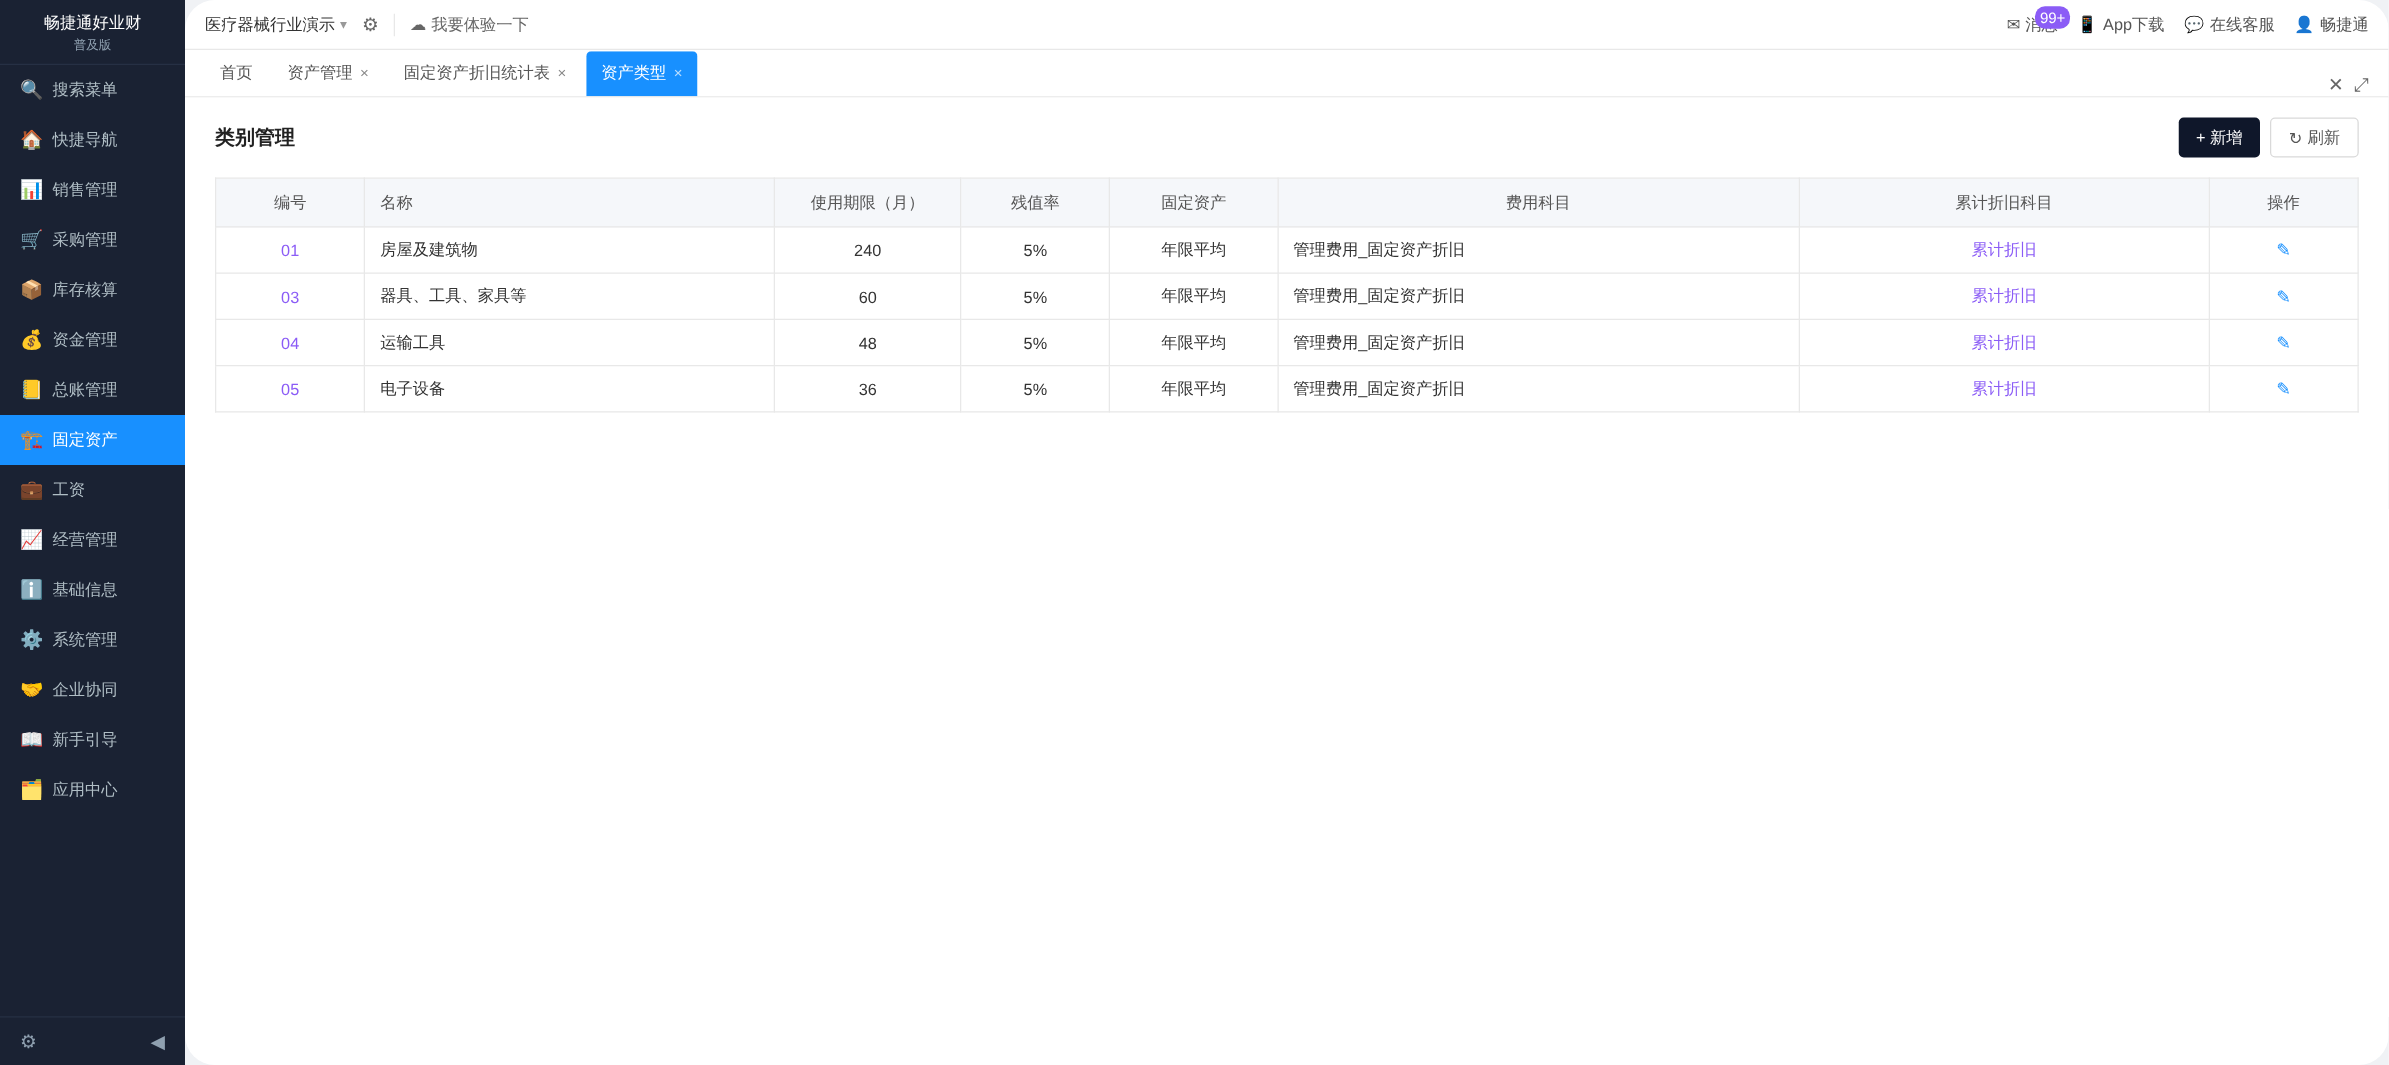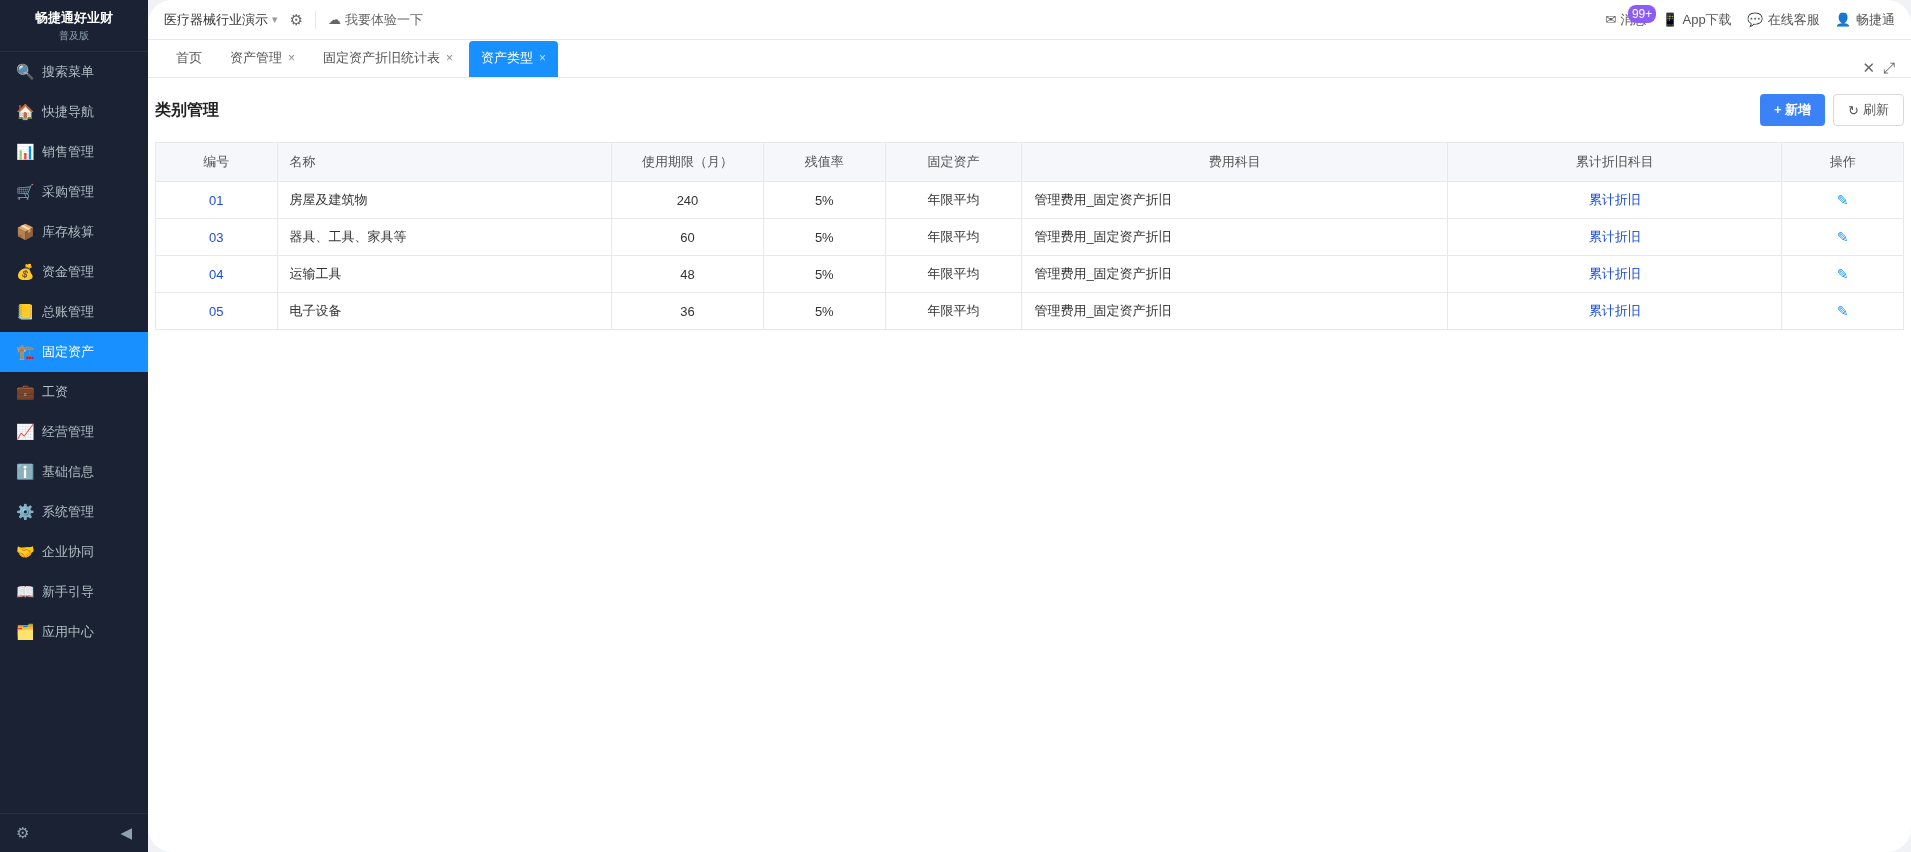--- a/index.html
+++ b/index.html
@@ -19,21 +19,21 @@
       display: flex;
       flex-direction: column;
       align-items: center;
       padding: 10px 8px 8px;
       background: #1a2233;
       border-bottom: 1px solid #263044;
     }
     .sidebar-logo-title {
       color: #fff;
       font-size: 13px;
-      font-weight: bold;
+      font-weight: normal;
       text-align: center;
       line-height: 1.3;
     }
     .sidebar-logo-sub {
       color: #8fa0b0;
       font-size: 10px;
       margin-top: 2px;
     }
     .sidebar-nav {
       flex: 1;
@@ -169,48 +169,47 @@
       align-items: center;
       gap: 8px;
     }
     .window-btn { font-size: 15px; color: #666; cursor: pointer; }
 
     
     .content {
       flex: 1;
       background: #fff;
       overflow: auto;
-      padding: 16px 7px;
+      padding: 16px 24px;
     }
 
     
     .page-header {
       display: flex;
       align-items: center;
       justify-content: space-between;
       margin-bottom: 16px;
     }
     .page-title {
       font-size: 16px;
       font-weight: bold;
       color: #222;
     }
     .page-actions { display: flex; gap: 8px; }
     .btn-primary {
-      background: #3b82f6;
+      background: #0f172a;
       color: #fff;
       border: none;
       padding: 6px 14px;
       border-radius: 4px;
       cursor: pointer;
       font-size: 13px;
       display: flex;
       align-items: center;
       gap: 4px;
-      font-weight: bold;
     }
     .btn-default {
       background: #fff;
       color: #555;
       border: 1px solid #d9d9d9;
       padding: 6px 14px;
       border-radius: 4px;
       cursor: pointer;
       font-size: 13px;
       display: flex;
@@ -239,21 +238,21 @@
       text-align: center;
     }
     .col-code { width: 80px; }
     .col-name { width: 220px; text-align: left !important; }
     .col-period { width: 100px; }
     .col-rate { width: 80px; }
     .col-method { width: 90px; }
     .col-expense { width: 280px; }
     .col-accum { width: 220px; }
     .col-op { width: 80px; }
-    .link-blue { color: #1d4ed8; }
+    .link-blue { color: #8b5cf6; }
     .edit-icon { color: #1890ff; cursor: pointer; font-size: 14px; }
     td.left { text-align: left; }
   </style>
 </head>
 <body>
 
 <div class="sidebar">
   <div class="sidebar-logo">
     <div class="sidebar-logo-title">畅捷通好业财</div>
     <div class="sidebar-logo-sub">普及版</div>

